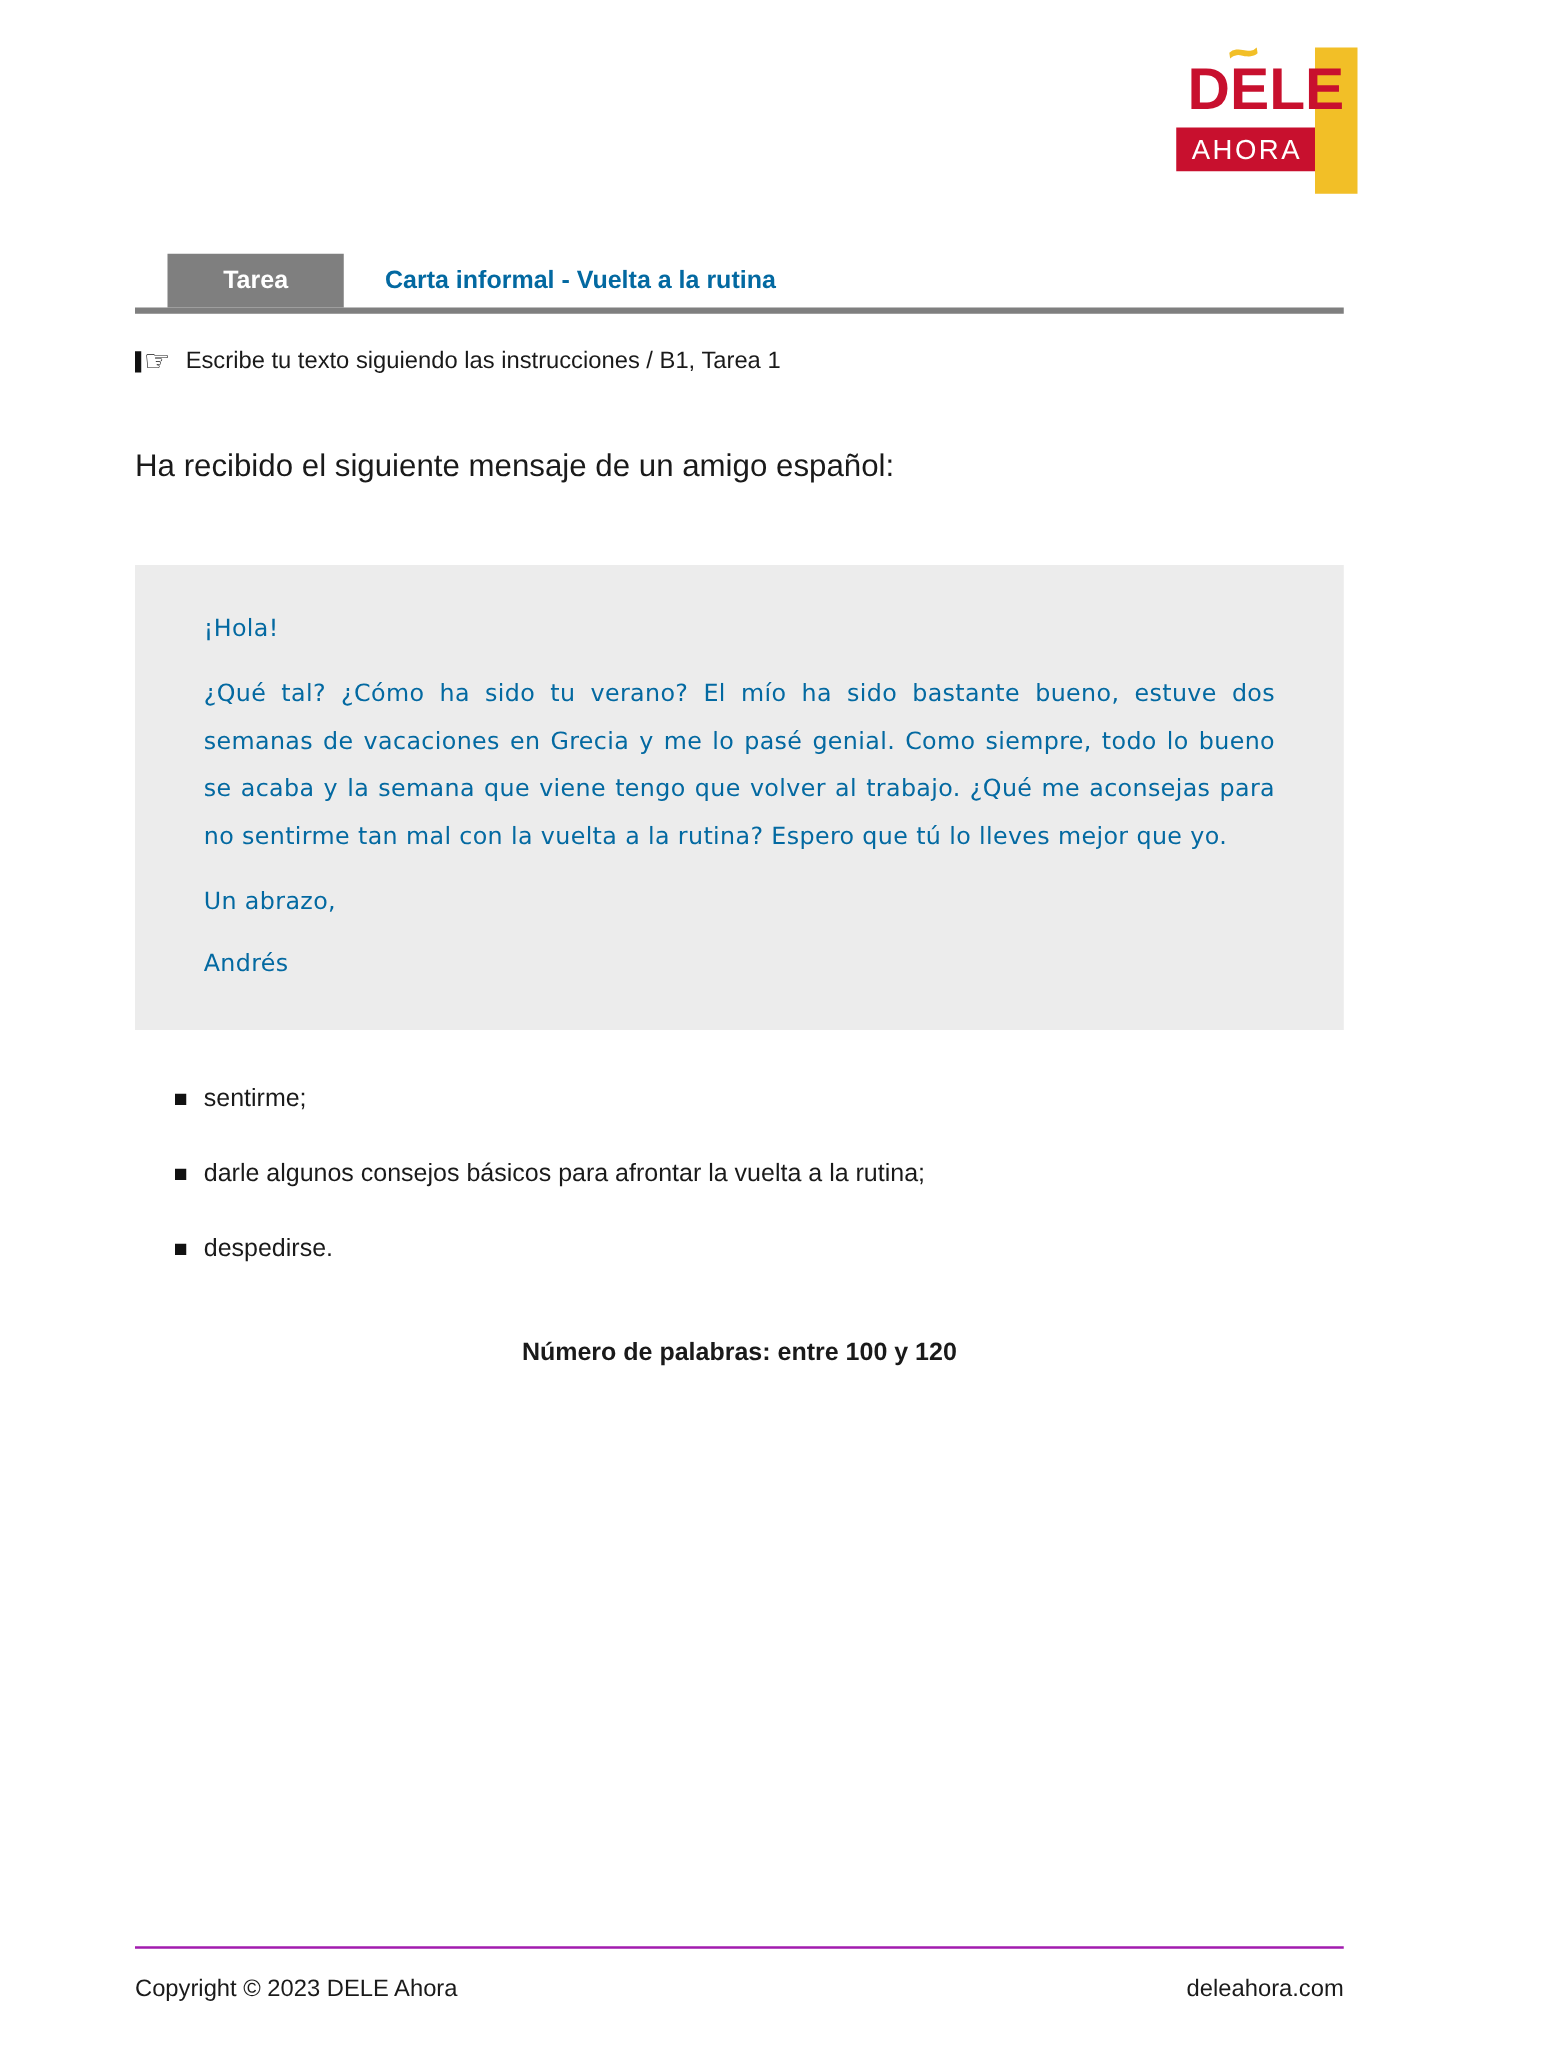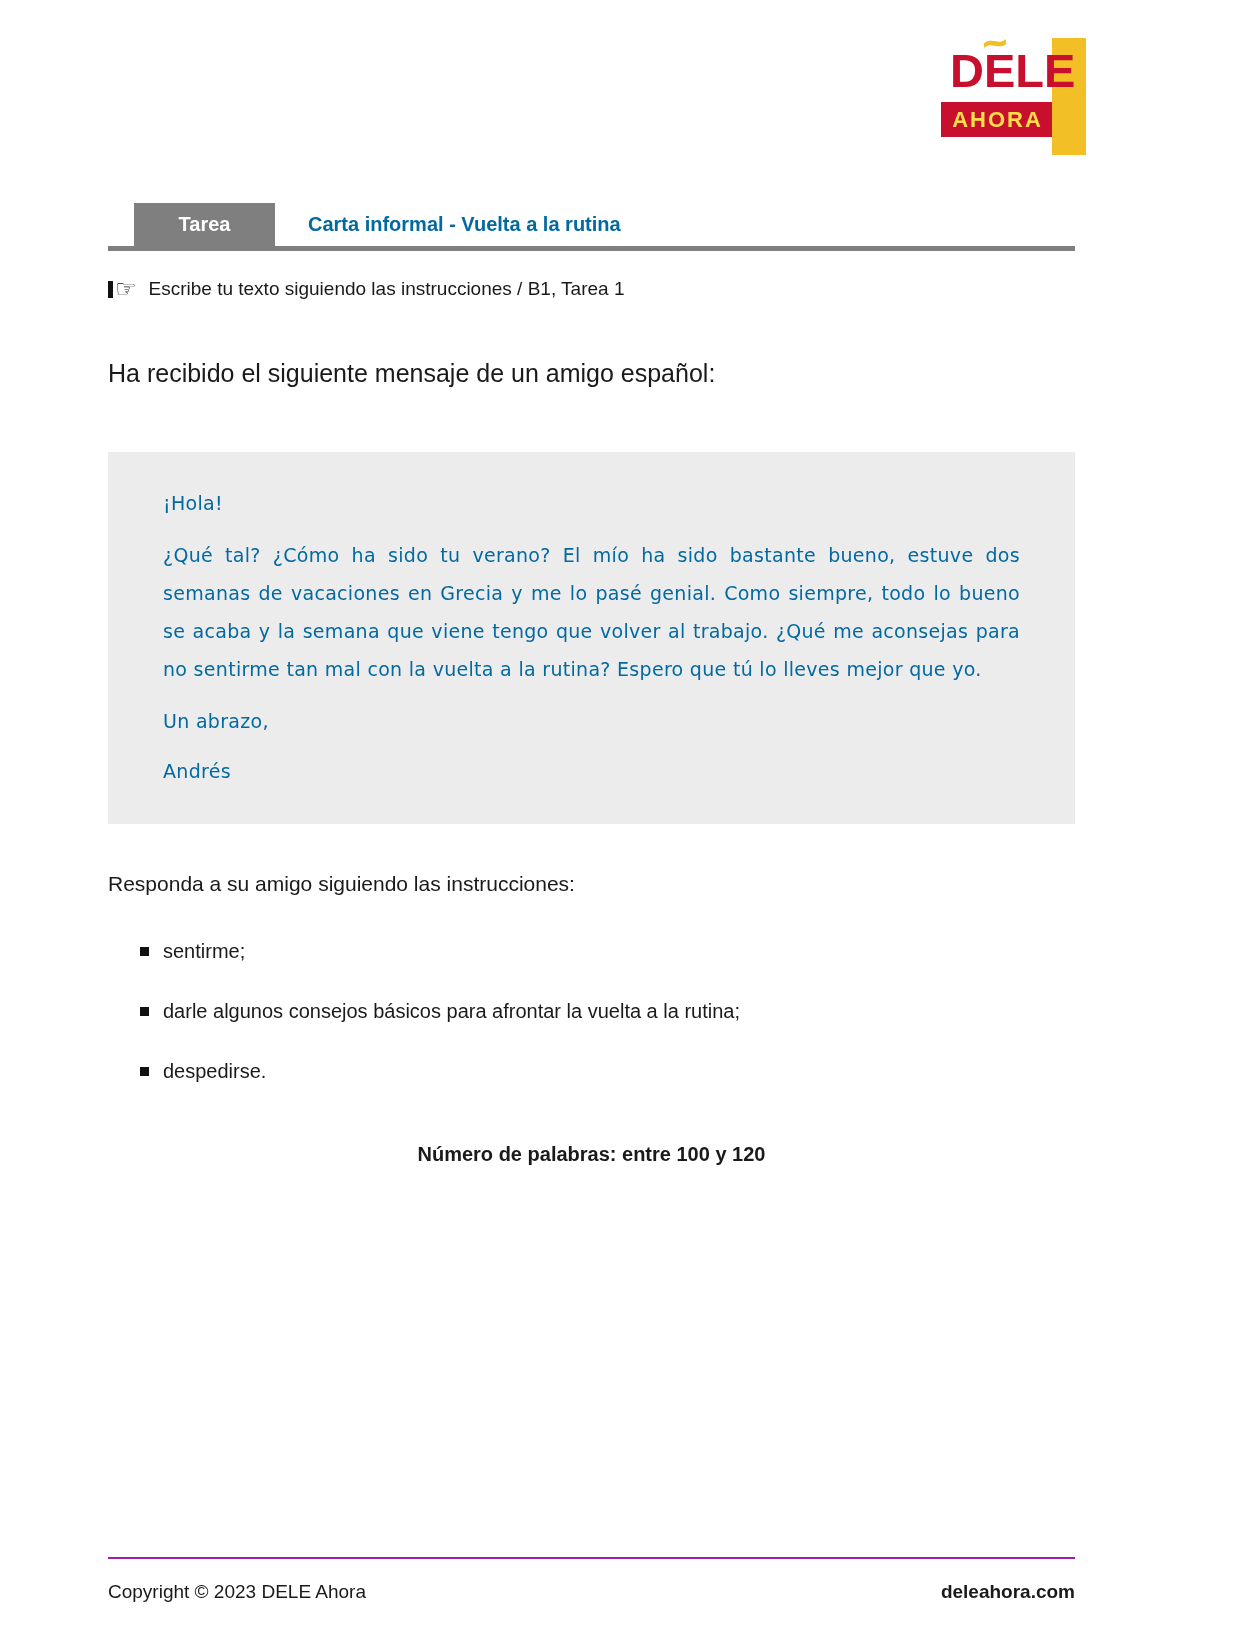--- a/index.html
+++ b/index.html
@@ -20,23 +20,23 @@
     font-size: 47px; font-weight: bold; color: #C8102E; letter-spacing: 0px; line-height: 1;
   }
   .logo-e-wrap { position: relative; display: inline-block; }
   .logo-tilde {
     position: absolute; left: -2px; top: -26px;
     color: #F2BF27; font-size: 44px; font-weight: bold;
     transform: rotate(-8deg);
   }
   .logo-ahora {
     position: absolute; left: 0; top: 64px; width: 113px; height: 35px; z-index: 1;
-    background: #C8102E; color: #fde047;
+    background: #C8102E; color: #ffffff;
     display: flex; align-items: center; justify-content: center;
-    font-size: 22px; font-weight: bold; letter-spacing: 2px;
+    font-size: 22px; font-weight: normal; letter-spacing: 2px;
   }
 
   
   .header { margin-top: 203px; }
   .header-row { display: flex; align-items: center; padding-left: 26px; }
   .header-tab {
     width: 141px; height: 43px; background: #7F7F7F;
     display: flex; align-items: center; justify-content: center;
     color: #ffffff; font-weight: bold; font-size: 20px;
   }
@@ -77,21 +77,21 @@
   .word-count { margin-top: 60px; text-align: center; font-weight: bold; font-size: 20px; }
 
   
   .footer {
     position: absolute; left: 108px; top: 1557px; width: 967px;
     border-top: 2px solid #a21caf;
     padding-top: 22px;
     display: flex; justify-content: space-between; align-items: baseline;
     font-size: 19px;
   }
-  .footer-site { font-weight: bold; }
+  .footer-site { font-weight: normal; }
 </style>
 </head>
 <body>
 
 <div class="logo">
   <div class="logo-bar"></div>
   <div class="logo-dele"><span>D</span><span class="logo-e-wrap"><span>E</span><span class="logo-tilde">~</span></span><span>LE</span></div>
   <div class="logo-ahora">AHORA</div>
 </div>
 
@@ -115,21 +115,20 @@
 
   <div class="intro">Ha recibido el siguiente mensaje de un amigo español:</div>
 
   <div class="message-box">
     <div class="hand message-greeting">¡Hola!</div>
     <div class="hand message-body">¿Qué tal? ¿Cómo ha sido tu verano? El mío ha sido bastante bueno, estuve dos semanas de vacaciones en Grecia y me lo pasé genial. Como siempre, todo lo bueno se acaba y la semana que viene tengo que volver al trabajo. ¿Qué me aconsejas para no sentirme tan mal con la vuelta a la rutina? Espero que tú lo lleves mejor que yo.</div>
     <div class="hand message-closing">Un abrazo,</div>
     <div class="hand message-signature">Andrés</div>
   </div>
 
-  <div class="task-prompt">Responda a su amigo siguiendo las instrucciones:</div>
 
   <div class="task-list">
     <div class="task-item">
       <span class="bullet-square"></span>
       <span>sentirme;</span>
     </div>
     <div class="task-item">
       <span class="bullet-square"></span>
       <span>darle algunos consejos básicos para afrontar la vuelta a la rutina;</span>
     </div>

